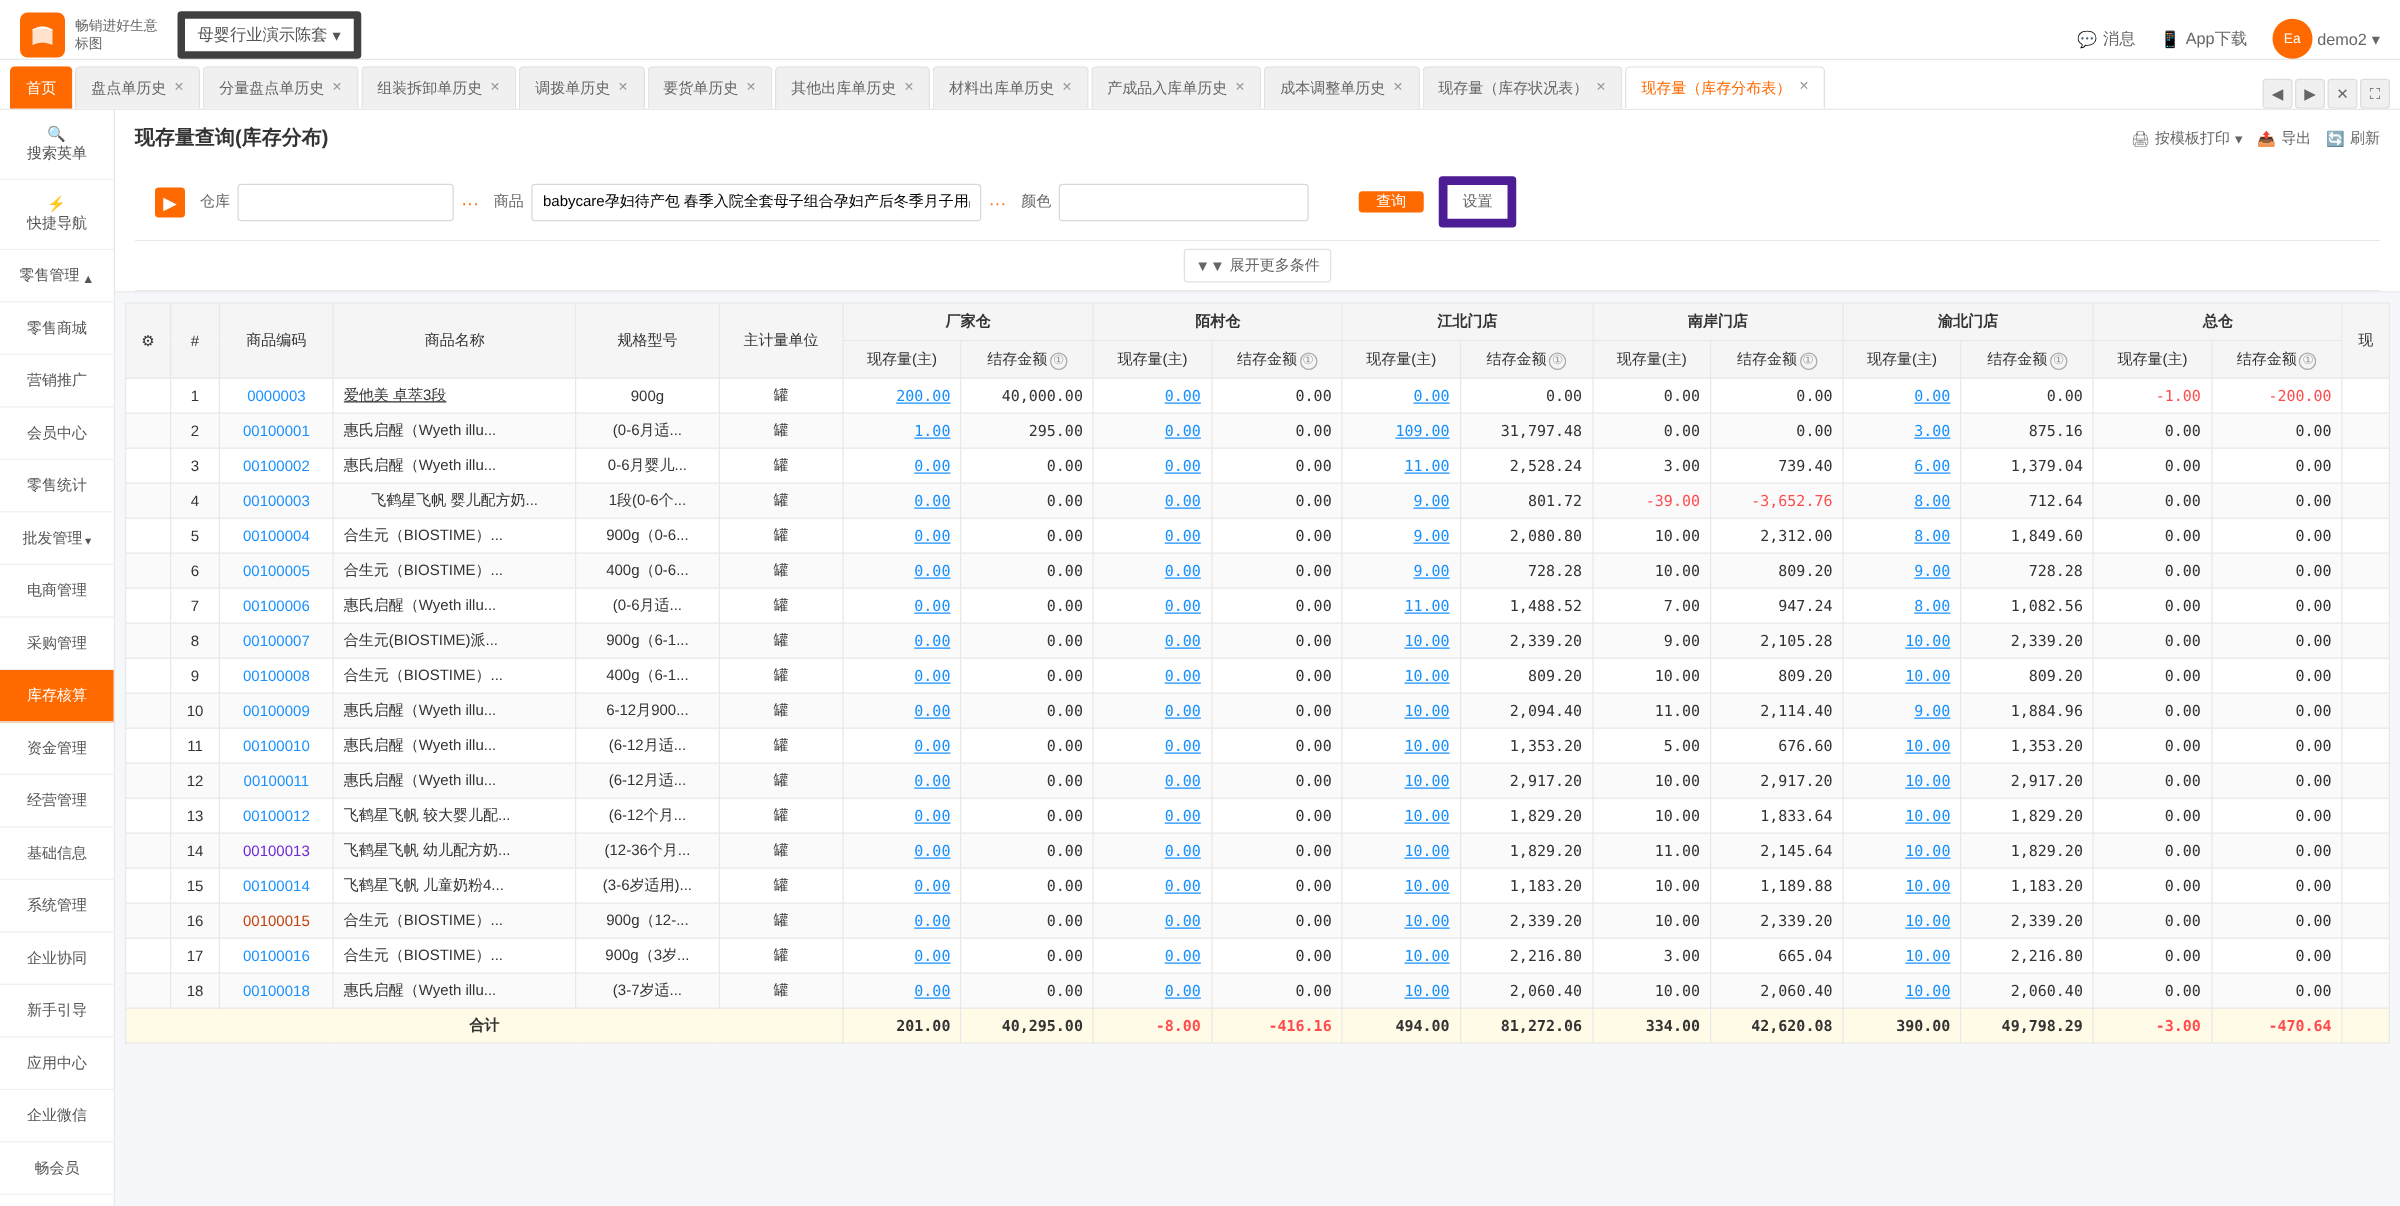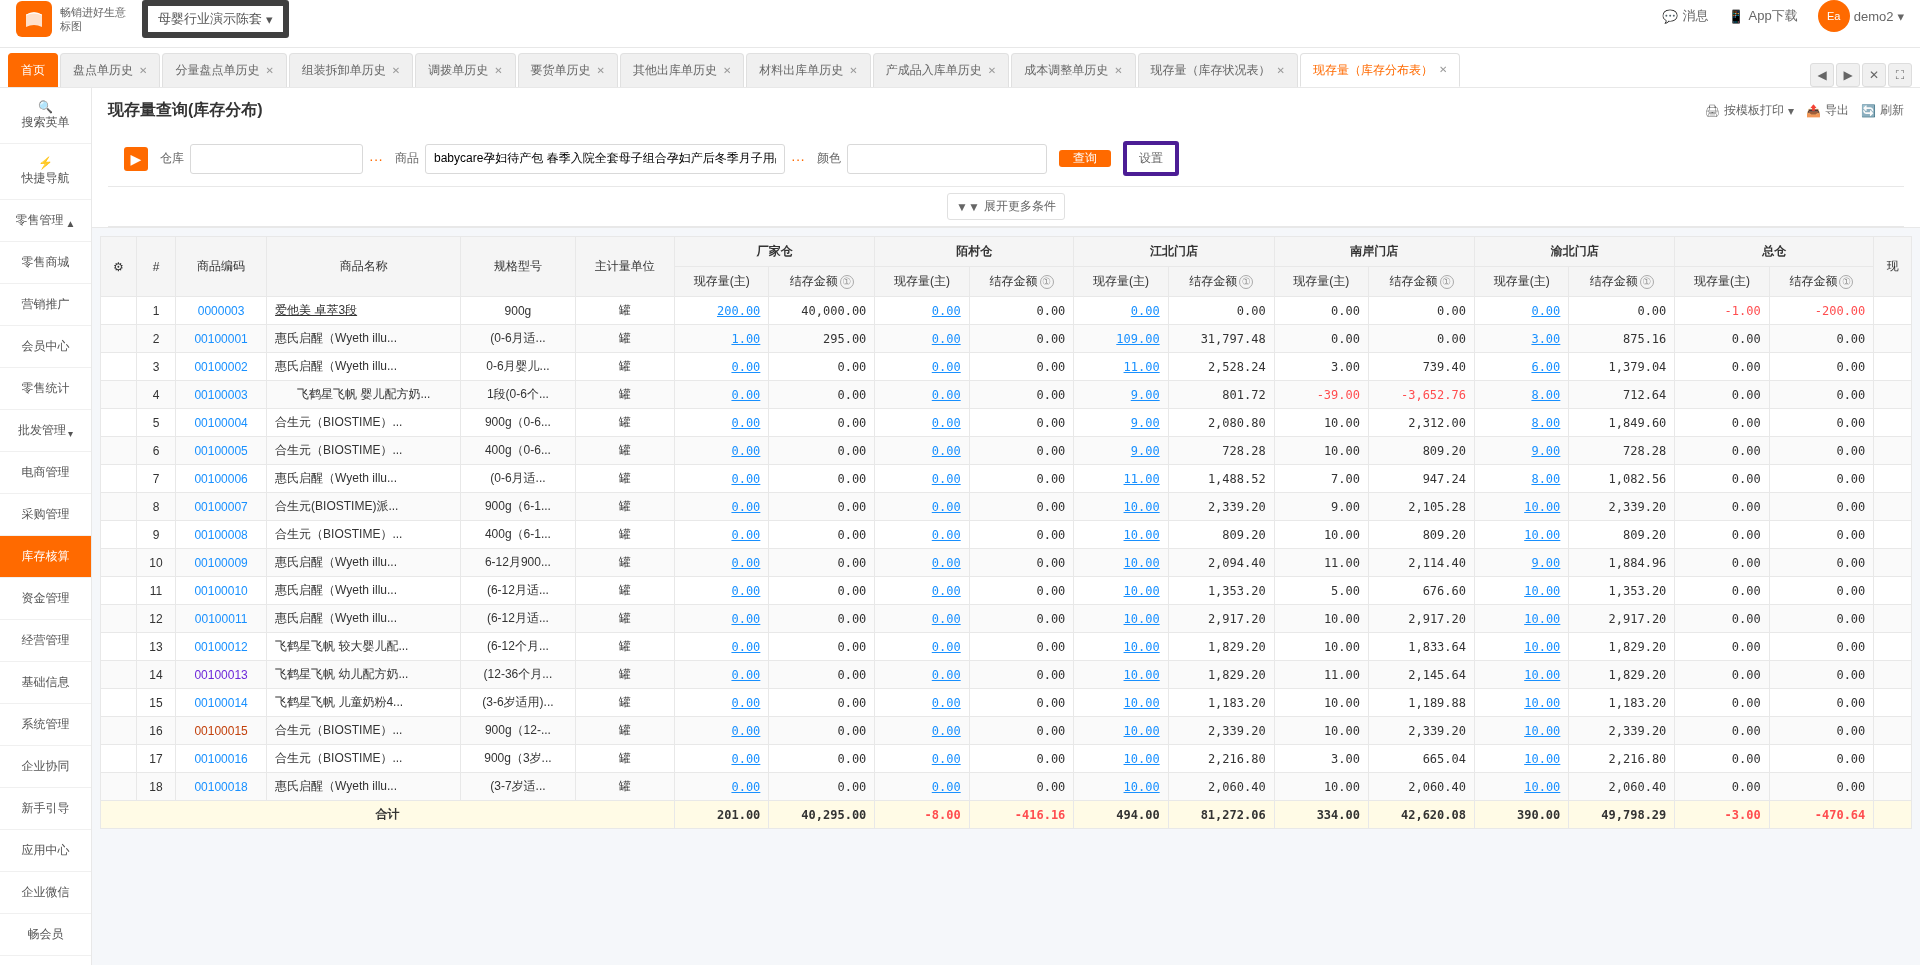--- a/index.html
+++ b/index.html
@@ -4,21 +4,21 @@
   <style>
     * { box-sizing: border-box; margin: 0; padding: 0; }
     body { font-family: 'Microsoft YaHei', Arial, sans-serif; font-size: 12px; background: #f5f5f5; color: #333; overflow: hidden; }
     
     
     .top-bar {
       height: 48px;
       background: #fff;
       border-bottom: 1px solid #e8e8e8;
       display: flex;
-      align-items: flex-start;
+      align-items: flex-end;
       justify-content: space-between;
       padding: 0 16px;
     }
     .logo-area {
       display: flex;
       align-items: center;
       gap: 8px;
     }
     .logo-icon {
       width: 36px;
@@ -197,25 +197,26 @@
       gap: 4px;
     }
     .btn-primary {
       background: #ff6a00;
       color: white;
       border: none;
       border-radius: 3px;
       padding: 0 14px;
       font-size: 12px;
       cursor: pointer;
+      margin-left: 28px;
     }
     .btn-default {
       background: #fff;
       color: #666;
-      border: 4px solid #4c1d95;
+      border: 7px solid #4c1d95;
       border-radius: 3px;
       padding: 5px 12px;
       font-size: 12px;
       cursor: pointer;
     }
 
     
     .filter-row {
       display: flex;
       align-items: center;

